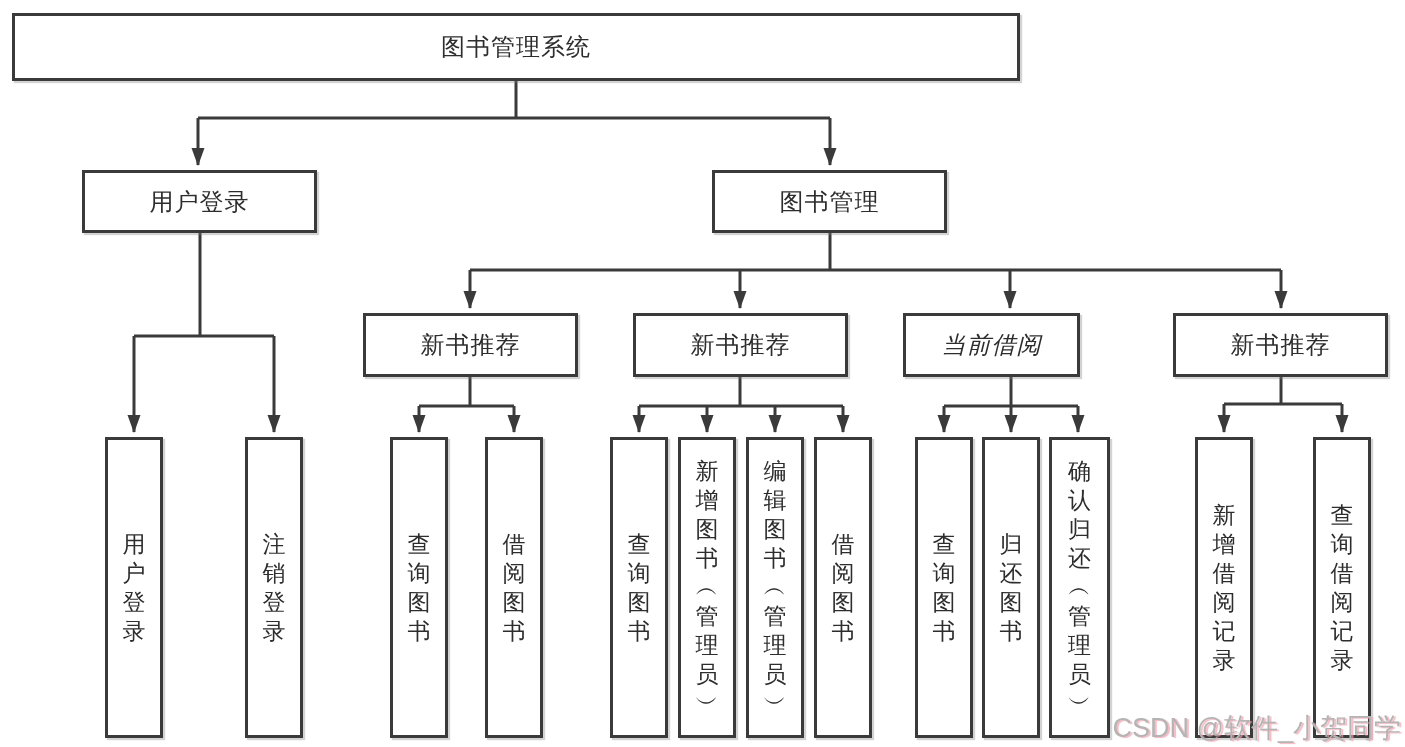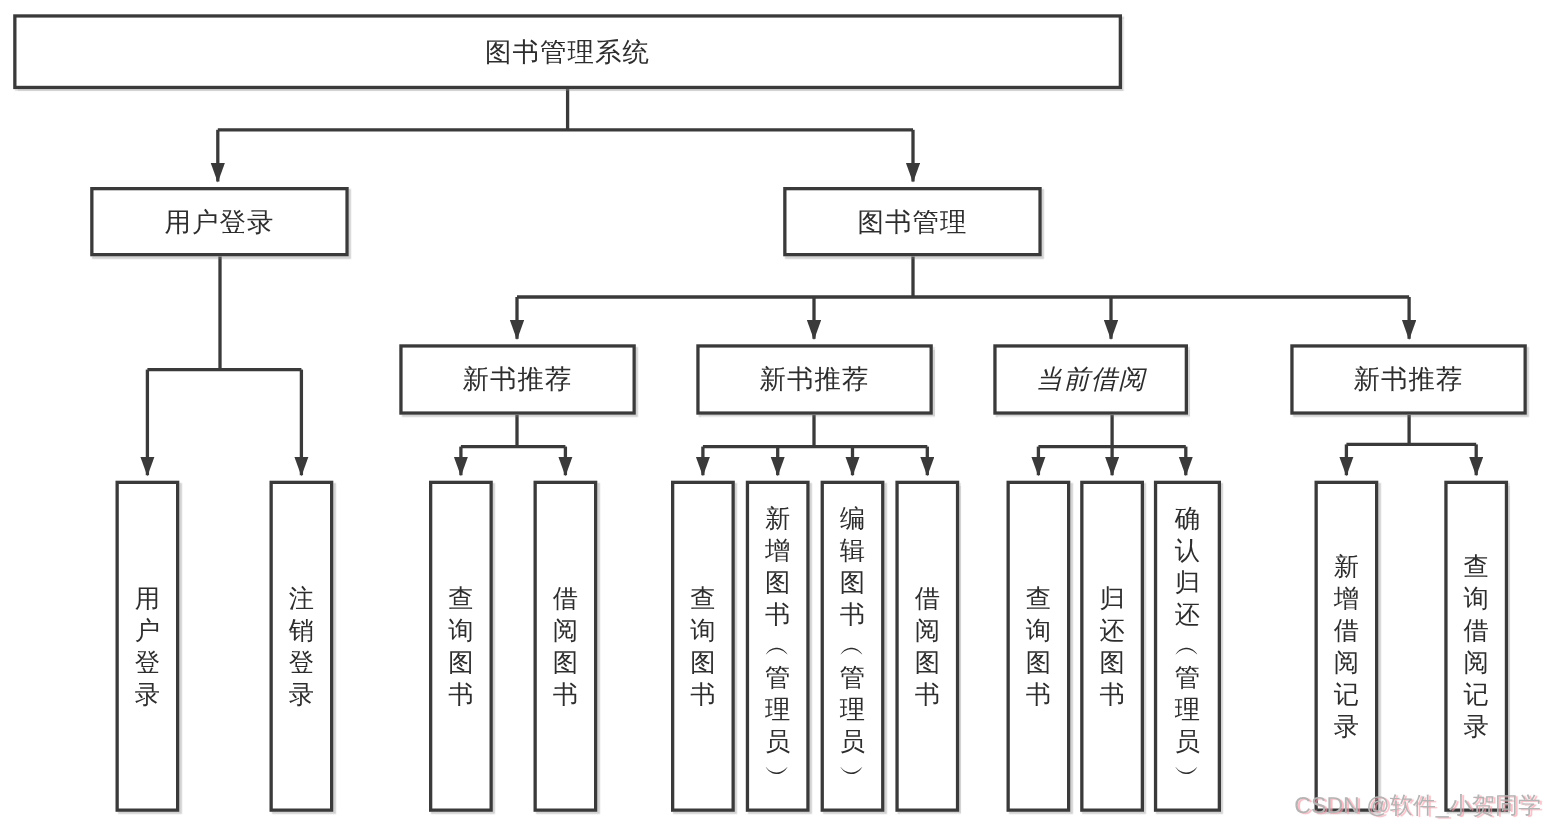--- a/index.html
+++ b/index.html
@@ -45,21 +45,21 @@
   .vchar {
     display: block;
     height: 29px;
     line-height: 29px;
     text-align: center;
   }
   #watermark {
     position: absolute;
     right: 4px;
     bottom: 1px;
-    font-size: 21px;
+    font-size: 27px;
     color: #b4b4b4;
     text-shadow: 2px 1px 1px rgba(242,160,172,0.75);
     white-space: nowrap;
     z-index: 5;
   }
 </style>
 </head>
 <body>
 
 <div id="stage">

